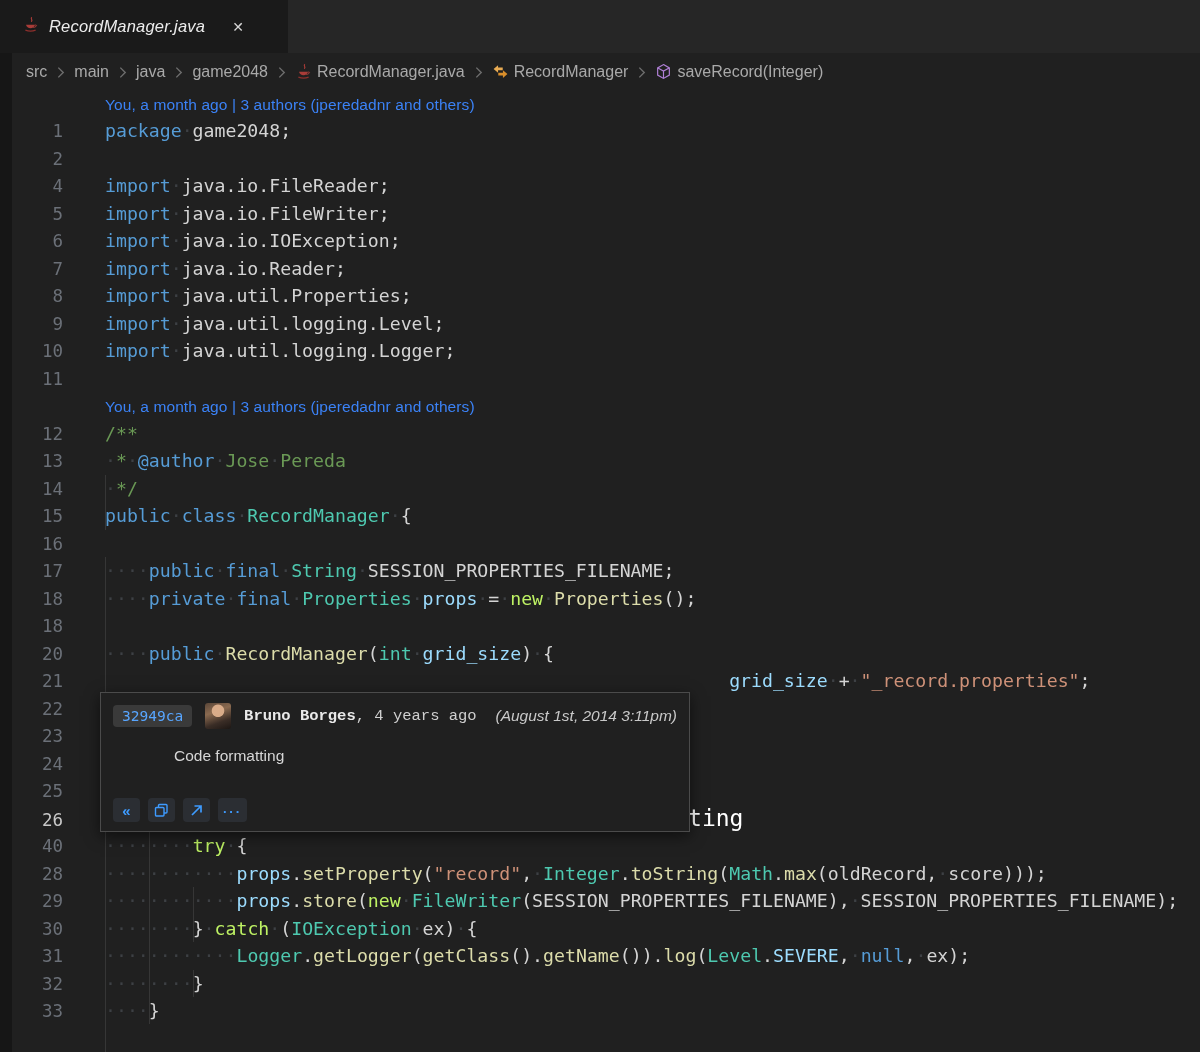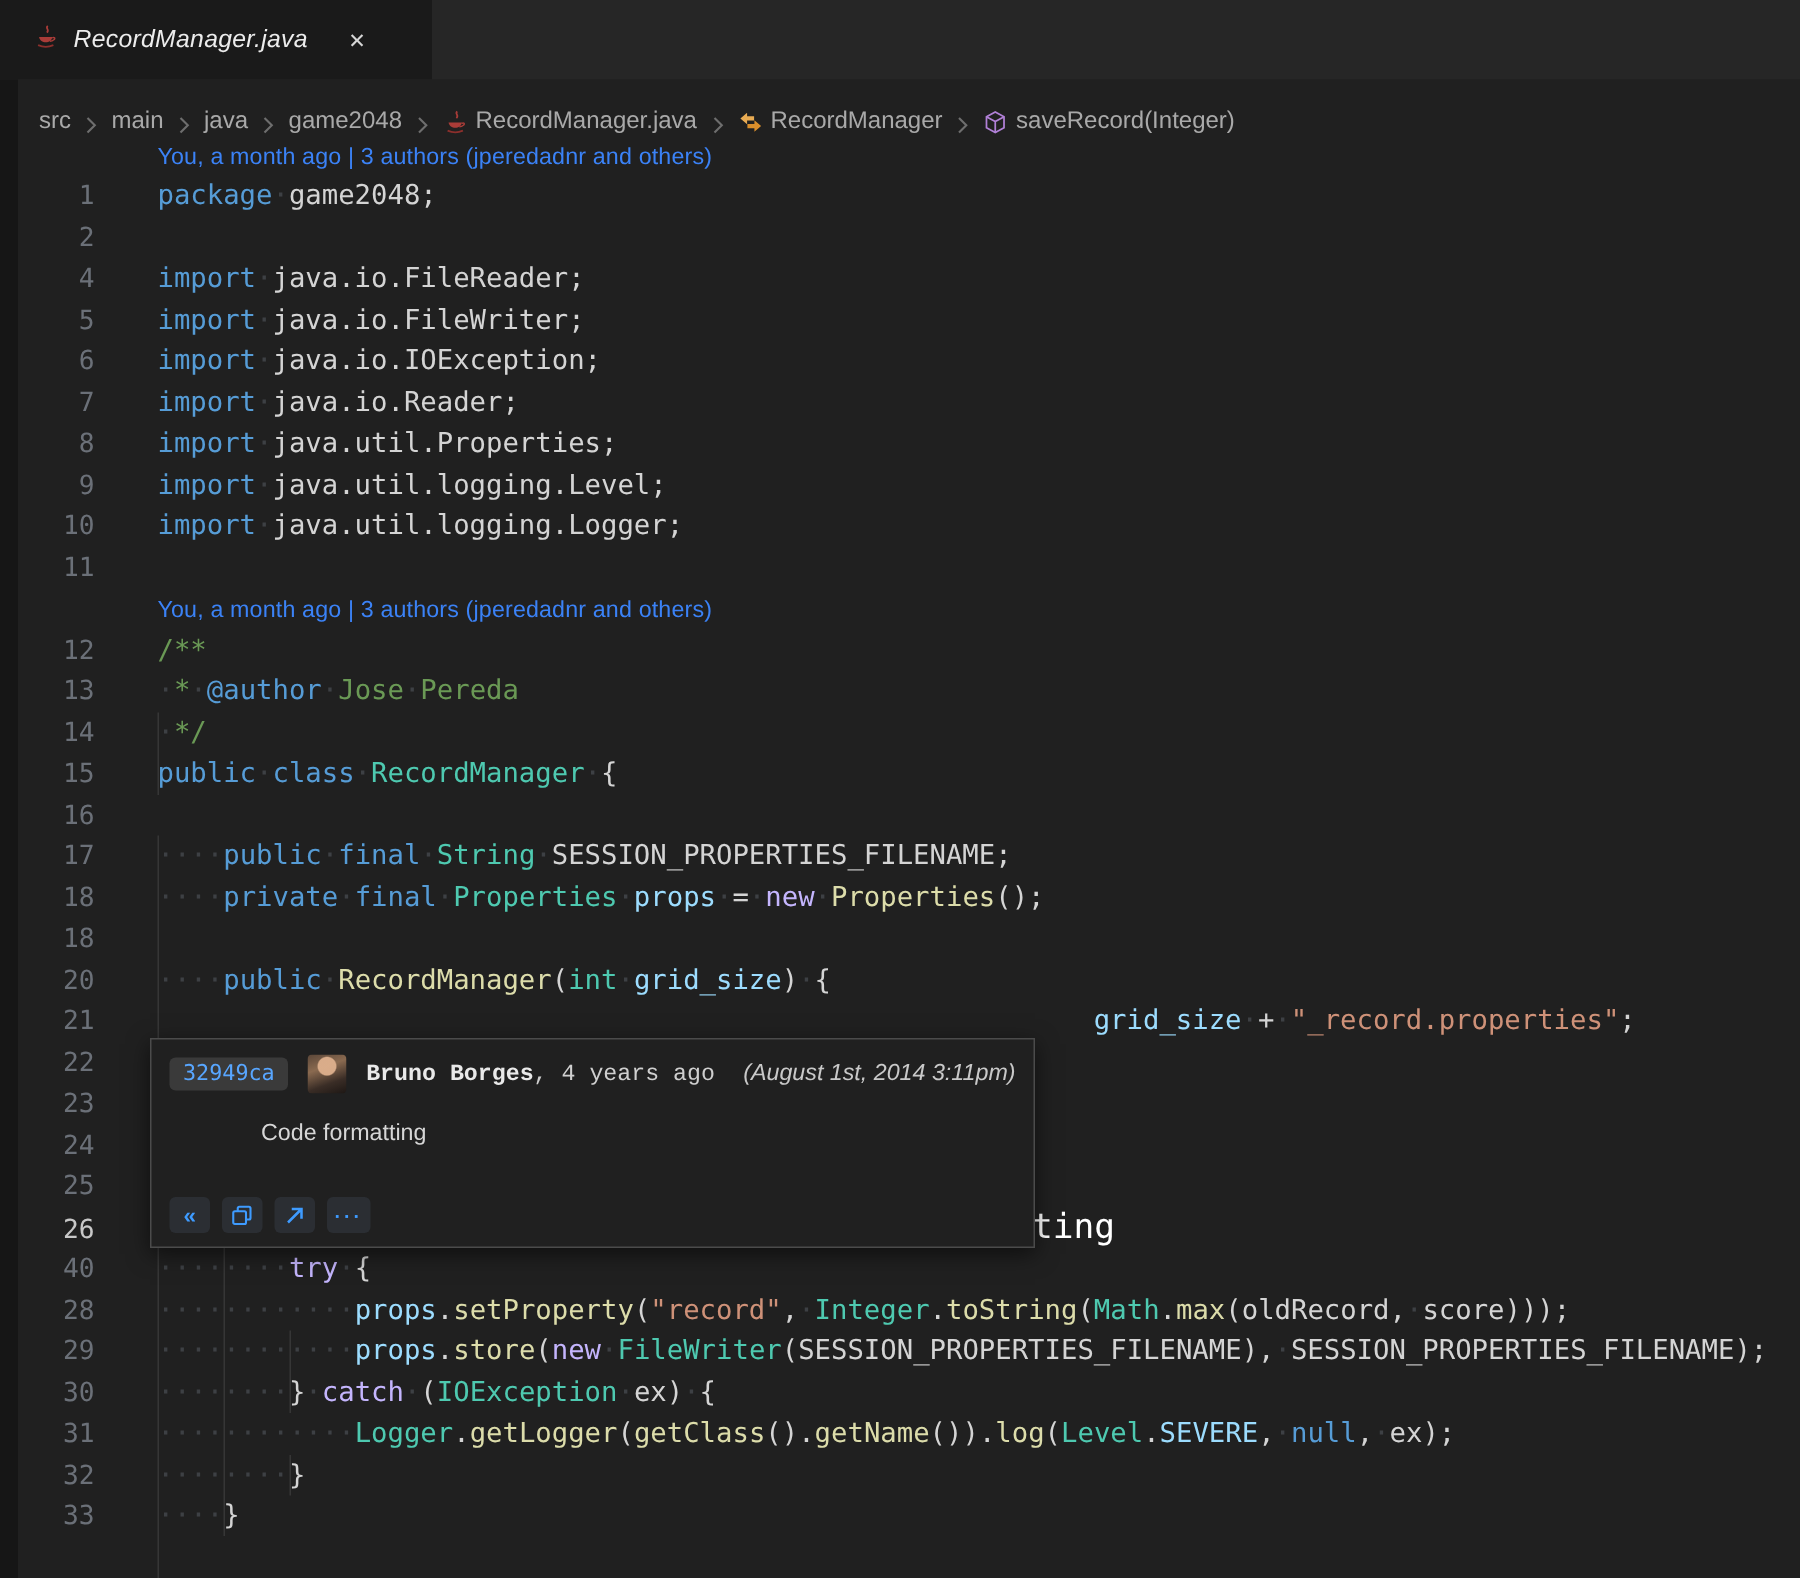--- a/index.html
+++ b/index.html
@@ -10,36 +10,36 @@
   }
   
   #tabbar{position:absolute;top:0;left:0;width:1200px;height:53px;background:#262626;}
   #tab{position:absolute;top:0;left:0;width:288px;height:53px;background:#1a1a1a;
        display:flex;align-items:center;padding-left:22px;box-sizing:border-box;gap:10px;cursor:pointer;}
   .tab-title{font-style:italic;font-size:16.5px;color:#ececec;letter-spacing:.2px;}
   .tab-close{color:#d6d6d6;font-size:14px;margin-left:13px;padding:2px 4px;}
   
   #leftstrip{position:absolute;left:0;top:53px;width:12px;height:999px;background:#161616;}
   #breadcrumbs{position:absolute;top:53px;left:12px;width:1188px;height:37px;background:#202020;
-    display:flex;align-items:flex-end;padding-left:14px;box-sizing:border-box;gap:9px;
+    display:flex;align-items:center;padding-left:14px;box-sizing:border-box;gap:9px;
     font-size:16px;color:#a9a9a9;}
   .crumb{display:flex;align-items:center;gap:5px;cursor:pointer;white-space:nowrap;}
   .crumb-sep{display:flex;align-items:center;margin-top:1px;}
   .crumb .ic{display:flex;align-items:center;}
   
   #rows{position:absolute;top:90px;left:12px;width:1188px;z-index:1;}
   .row{height:27.485px;line-height:27.485px;white-space:pre;
        font-family:"DejaVu Sans Mono",monospace;font-size:18.2px;color:#d4d4d4;}
   .ln{display:inline-block;width:51px;text-align:right;color:#6b7078;font-size:17.5px;}
   .ln.cur{color:#c8c8c8;}
   .code{margin-left:42px;}
   .blame-row-text{margin-left:42px;font-family:"Liberation Sans",sans-serif;
        font-size:15.5px;color:#3b82f6;letter-spacing:.1px;}
   .inline-blame{color:#ffffff;margin-left:43px;font-size:23px;}
-  .tk-kw{color:#569CD6;} .tk-ct{color:#c4b5fd;} .tk-ty{color:#4EC9B0;}
+  .tk-kw{color:#569CD6;} .tk-ct{color:#bef264;} .tk-ty{color:#4EC9B0;}
   .tk-fn{color:#DCDCAA;} .tk-va{color:#9CDCFE;} .tk-pl{color:#D4D4D4;}
   .tk-st{color:#CE9178;} .tk-cm{color:#6A9955;}
   .wsd{color:#3d4044;}
   .guide{position:absolute;width:1px;background:#363636;z-index:0;}
   
   #popup{position:absolute;left:100px;top:692px;width:590px;height:140px;z-index:5;
     background:#202020;border:1px solid #4b4b4b;box-sizing:border-box;
     box-shadow:0 4px 14px rgba(0,0,0,.55);}
   .pop-header{display:flex;align-items:center;padding:10px 10px 0 12px;gap:13px;}
   .hash-chip{font-family:"DejaVu Sans Mono",monospace;font-size:14.5px;color:#58A6FF;

